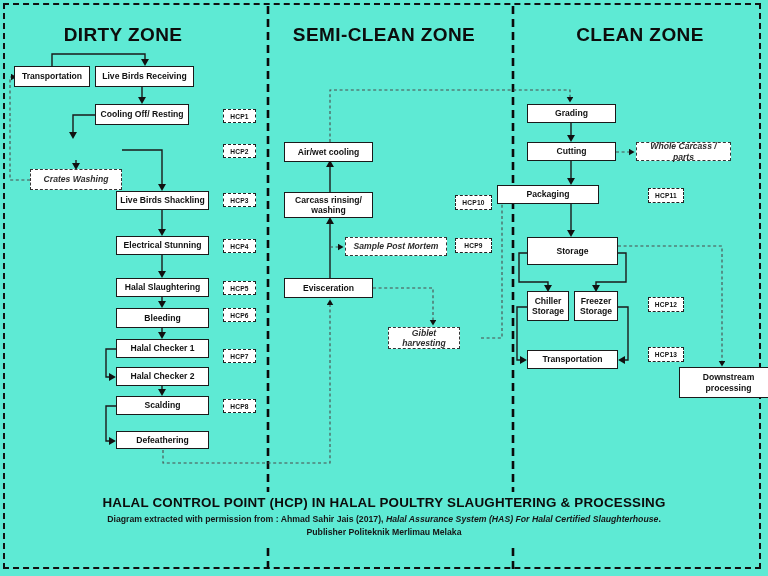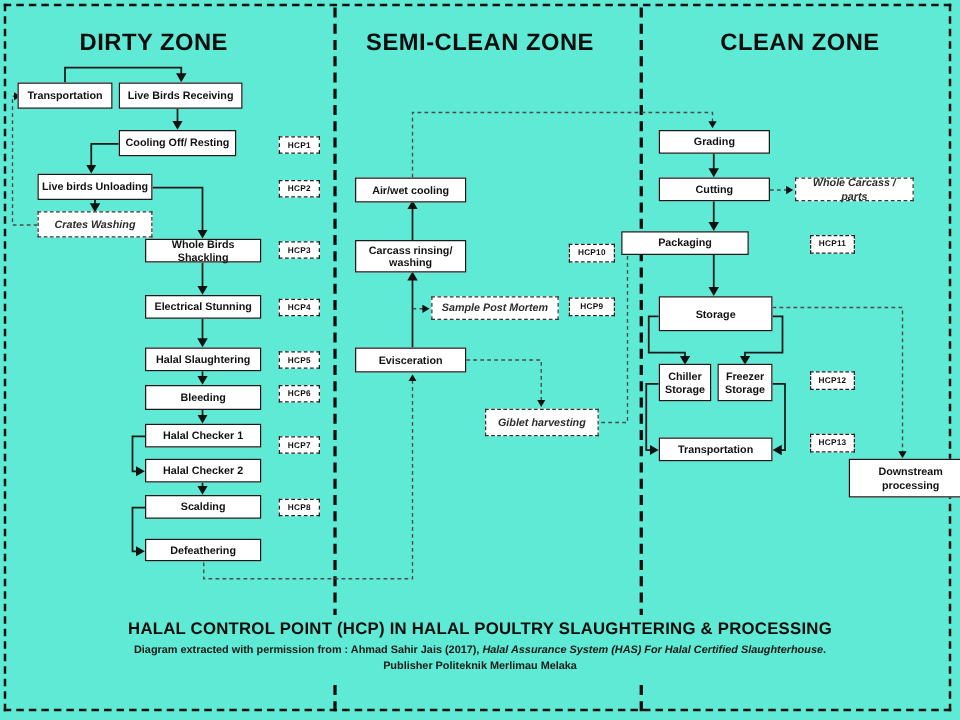--- a/index.html
+++ b/index.html
@@ -101,23 +101,22 @@
     </g>
   </svg>
 
   <div class="zone-title" style="left:28px;top:24px;width:190px">DIRTY ZONE</div>
   <div class="zone-title" style="left:283px;top:24px;width:202px">SEMI-CLEAN ZONE</div>
   <div class="zone-title" style="left:539px;top:24px;width:202px">CLEAN ZONE</div>
 
   <div class="node" style="left:14px;top:66px;width:76px;height:21px">Transportation</div>
   <div class="node" style="left:95px;top:66px;width:99px;height:21px">Live Birds Receiving</div>
   <div class="node" style="left:95px;top:104px;width:94px;height:21px">Cooling Off/ Resting</div>
-  <div class="node" style="left:30px;top:139px;width:92px;height:21px">Live birds Unloading</div>
   <div class="node alt" style="left:30px;top:169px;width:92px;height:21px">Crates Washing</div>
-  <div class="node" style="left:116px;top:191px;width:93px;height:19px">Whole Birds Shackling</div>
+  <div class="node" style="left:116px;top:191px;width:93px;height:19px">Live Birds Shackling</div>
   <div class="node" style="left:116px;top:236px;width:93px;height:19px">Electrical Stunning</div>
   <div class="node" style="left:116px;top:278px;width:93px;height:19px">Halal Slaughtering</div>
   <div class="node" style="left:116px;top:308px;width:93px;height:20px">Bleeding</div>
   <div class="node" style="left:116px;top:339px;width:93px;height:19px">Halal Checker 1</div>
   <div class="node" style="left:116px;top:367px;width:93px;height:19px">Halal Checker 2</div>
   <div class="node" style="left:116px;top:396px;width:93px;height:19px">Scalding</div>
   <div class="node" style="left:116px;top:431px;width:93px;height:18px">Defeathering</div>
 
   <div class="hcp" style="left:223px;top:109px;width:33px;height:14px">HCP1</div>
   <div class="hcp" style="left:223px;top:144px;width:33px;height:14px">HCP2</div>
@@ -126,21 +125,21 @@
   <div class="hcp" style="left:223px;top:281px;width:33px;height:14px">HCP5</div>
   <div class="hcp" style="left:223px;top:308px;width:33px;height:14px">HCP6</div>
   <div class="hcp" style="left:223px;top:349px;width:33px;height:14px">HCP7</div>
   <div class="hcp" style="left:223px;top:399px;width:33px;height:14px">HCP8</div>
 
   <div class="node" style="left:284px;top:142px;width:89px;height:20px">Air/wet cooling</div>
   <div class="node" style="left:284px;top:192px;width:89px;height:26px">Carcass rinsing/
 washing</div>
   <div class="node alt" style="left:345px;top:237px;width:102px;height:19px">Sample Post Mortem</div>
   <div class="node" style="left:284px;top:278px;width:89px;height:20px">Evisceration</div>
-  <div class="node alt" style="left:388px;top:327px;width:91px;height:22px">Giblet harvesting</div>
+  <div class="node alt" style="left:388px;top:327px;width:72px;height:22px">Giblet harvesting</div>
 
   <div class="hcp" style="left:455px;top:195px;width:37px;height:15px">HCP10</div>
   <div class="hcp" style="left:455px;top:238px;width:37px;height:15px">HCP9</div>
 
   <div class="node" style="left:527px;top:104px;width:89px;height:19px">Grading</div>
   <div class="node" style="left:527px;top:142px;width:89px;height:19px">Cutting</div>
   <div class="node alt" style="left:636px;top:142px;width:95px;height:19px">Whole Carcass / parts</div>
   <div class="node" style="left:497px;top:185px;width:102px;height:19px">Packaging</div>
   <div class="node" style="left:527px;top:237px;width:91px;height:28px">Storage</div>
   <div class="node" style="left:527px;top:291px;width:42px;height:30px">Chiller

